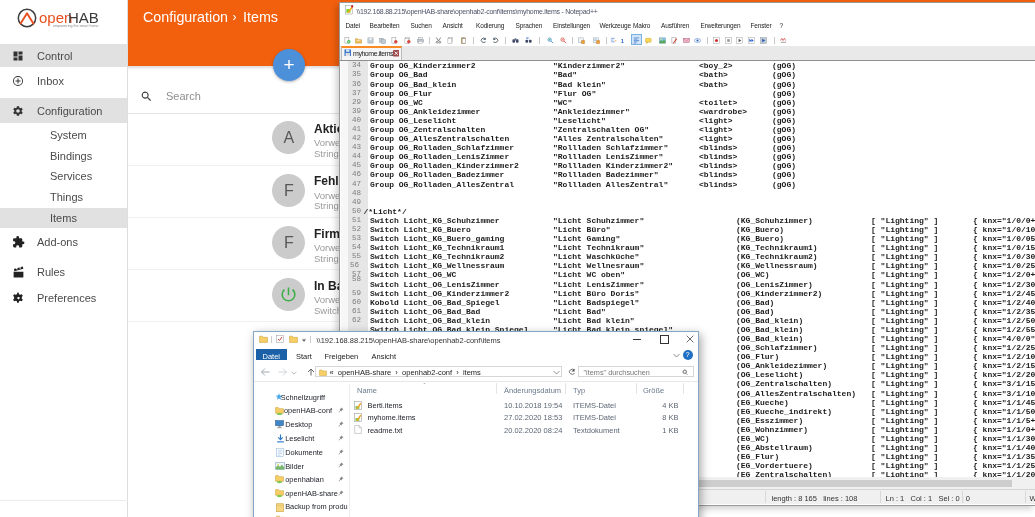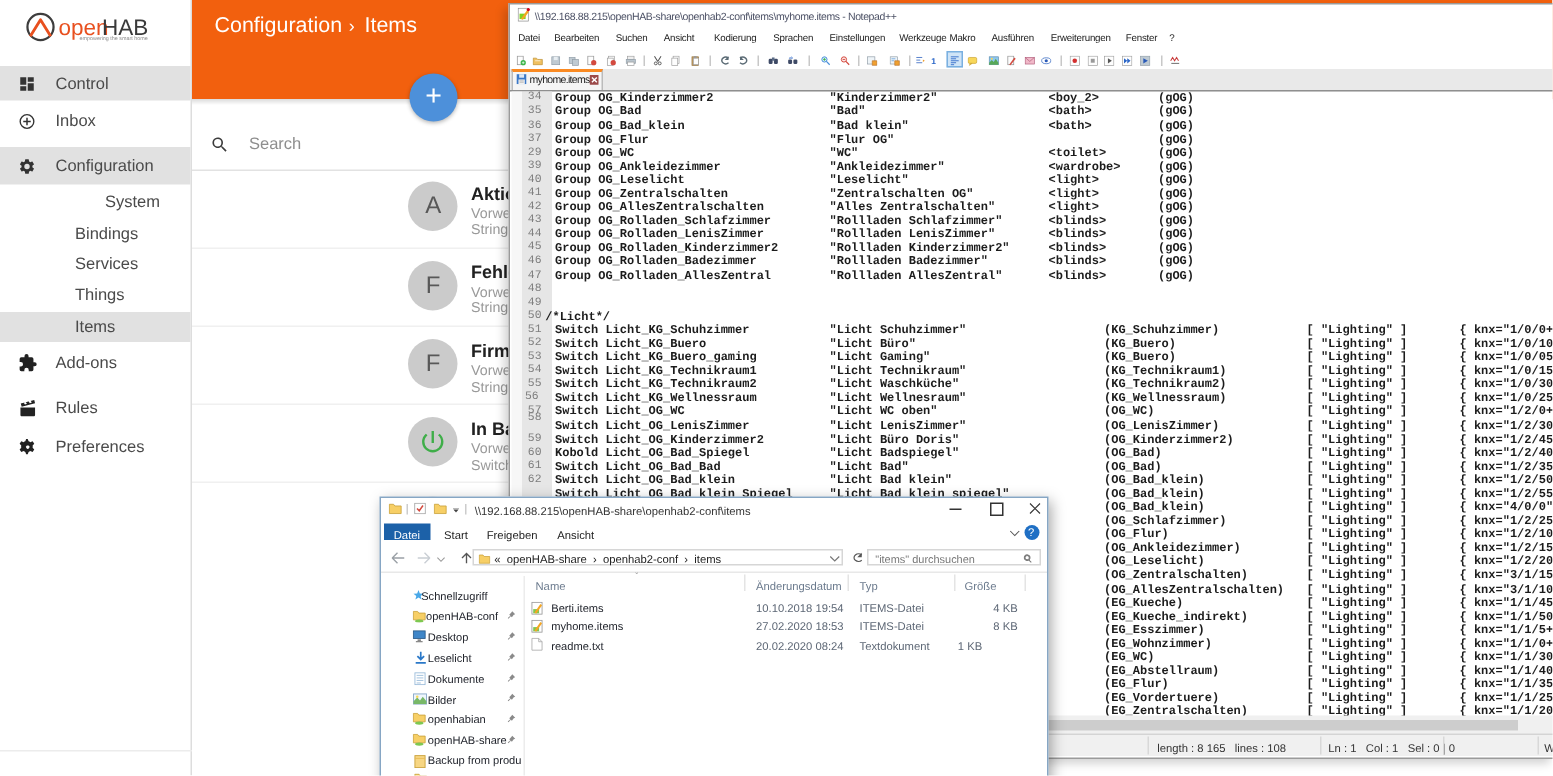--- a/index.html
+++ b/index.html
@@ -123,21 +123,21 @@
       <path fill="#333" d="M12 2a10 10 0 1 0 0 20 10 10 0 0 0 0-20zm0 18.2a8.2 8.2 0 1 1 0-16.4 8.2 8.2 0 0 1 0 16.4zM13 7h-2v4H7v2h4v4h2v-4h4v-2h-4V7z"></path>
     </svg>
     <span class="lbl">Inbox</span>
   </div>
 <div class="srow sel" style="top:98px;height:25px;">
     <svg width="12" height="12" viewBox="0 0 24 24">
       <path fill="#333" d="M19.14 12.94a7 7 0 0 0 0-1.88l2.03-1.58a.5.5 0 0 0 .12-.64l-1.92-3.32a.5.5 0 0 0-.61-.22l-2.39.96a7.3 7.3 0 0 0-1.62-.94l-.36-2.54a.5.5 0 0 0-.5-.42h-3.84a.5.5 0 0 0-.5.42l-.36 2.54c-.59.24-1.13.56-1.62.94l-2.39-.96a.5.5 0 0 0-.61.22L2.65 8.84a.5.5 0 0 0 .12.64l2.03 1.58a7 7 0 0 0 0 1.88l-2.03 1.58a.5.5 0 0 0-.12.64l1.92 3.32c.14.24.42.34.61.22l2.39-.96c.49.38 1.03.7 1.62.94l.36 2.54c.04.24.25.42.5.42h3.84a.5.5 0 0 0 .5-.42l.36-2.54a7.3 7.3 0 0 0 1.62-.94l2.39.96c.23.09.5 0 .61-.22l1.92-3.32a.5.5 0 0 0-.12-.64l-2.03-1.58zM12 15.6A3.6 3.6 0 1 1 15.6 12 3.6 3.6 0 0 1 12 15.6z"></path>
     </svg>
     <span class="lbl">Configuration</span>
   </div>
-<div class="srow sub" style="top:125px;height:20.6px;margin-left:20px;">
+<div class="srow sub" style="top:125px;height:20.6px;">
     <span class="lbl">System</span>
   </div>
 <div class="srow sub" style="top:145.6px;height:20.6px;">
     <span class="lbl">Bindings</span>
   </div>
 <div class="srow sub" style="top:166.2px;height:20.6px;">
     <span class="lbl">Services</span>
   </div>
 <div class="srow sub" style="top:186.8px;height:20.6px;">
     <span class="lbl">Things</span>
@@ -783,15 +783,15 @@
       <div class="ex-grey" style="left:250.5px;top:80.9px;">27.02.2020 18:53</div>
       <div class="ex-grey" style="left:319.5px;top:80.9px;">ITEMS-Datei</div>
       <div class="ex-grey" style="left:385px;top:80.9px;width:40px;text-align:right;">8 KB</div>
       <svg class="a" style="left:100.8px;top:93.2px;" width="8" height="9" viewBox="0 0 14 16">
         <path d="M1 1 h8 l4 4 v10 H1z" fill="#fff" stroke="#aaa"></path>
         <path d="M9 1 v4 h4" fill="none" stroke="#aaa"></path>
       </svg>
       <div class="ex-name" style="left:114px;top:93.5px;">readme.txt</div>
       <div class="ex-grey" style="left:250.5px;top:93.5px;">20.02.2020 08:24</div>
       <div class="ex-grey" style="left:319.5px;top:93.5px;">Textdokument</div>
-      <div class="ex-grey" style="left:385px;top:93.5px;width:40px;">1 KB</div>
+      <div class="ex-grey" style="left:385px;top:93.5px;width:40px;text-align:right;">1 KB</div>
     </div>
 </div>
 
 </body></html>

